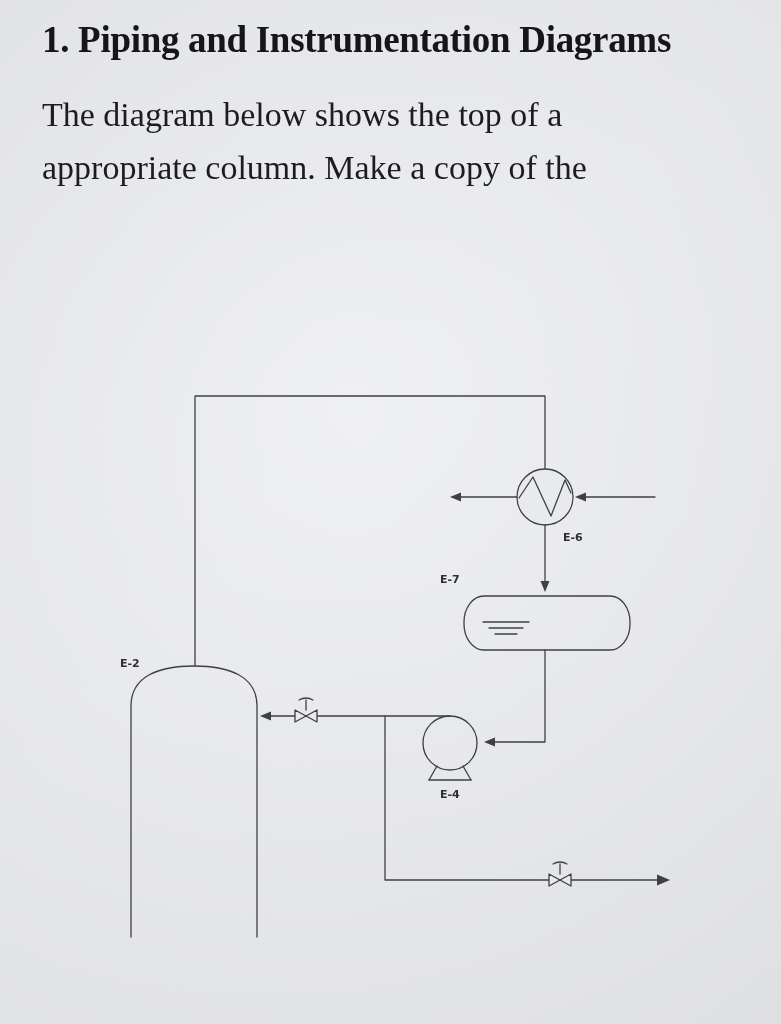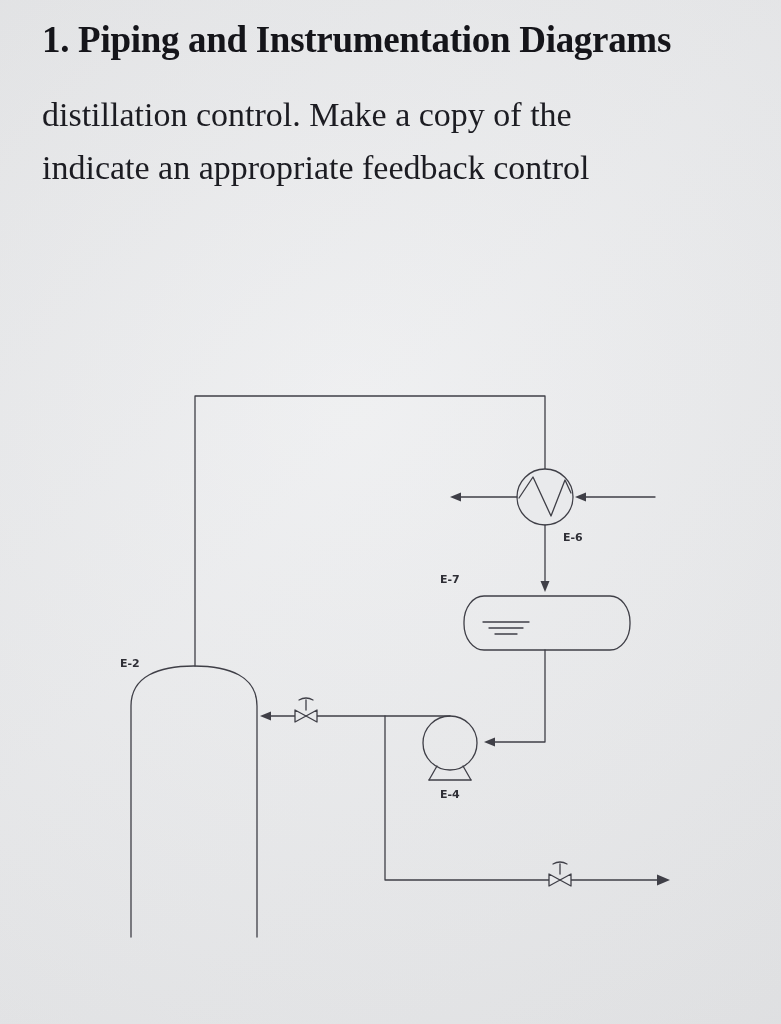--- a/index.html
+++ b/index.html
@@ -57,22 +57,22 @@
   }
 </style>
 </head>
 <body>
 
 <div class="page">
 
   <h1 class="heading">1. Piping and Instrumentation Diagrams</h1>
 
   <div class="body-text">
-    <div class="line">distillation control. Make a copy of the</div>
-    <div class="line">indicate an appropriate feedback control</div>
+    <div class="line">The diagram below shows the top of a</div>
+    <div class="line">appropriate column. Make a copy of the</div>
   </div>
 
   <svg class="diagram" viewBox="0 0 781 1024" fill="none" stroke="#3f3f47" stroke-width="1.3" stroke-linecap="round" stroke-linejoin="round">
 
     <path d="M131,937 L131,706 C131,676 159,666 194,666 C229,666 257,676 257,706 L257,937"></path>
 
     <polyline points="195,666 195,396 545,396 545,469"></polyline>
 
     <g>
       <circle cx="545" cy="497" r="28" fill="#e9eaec"></circle>

